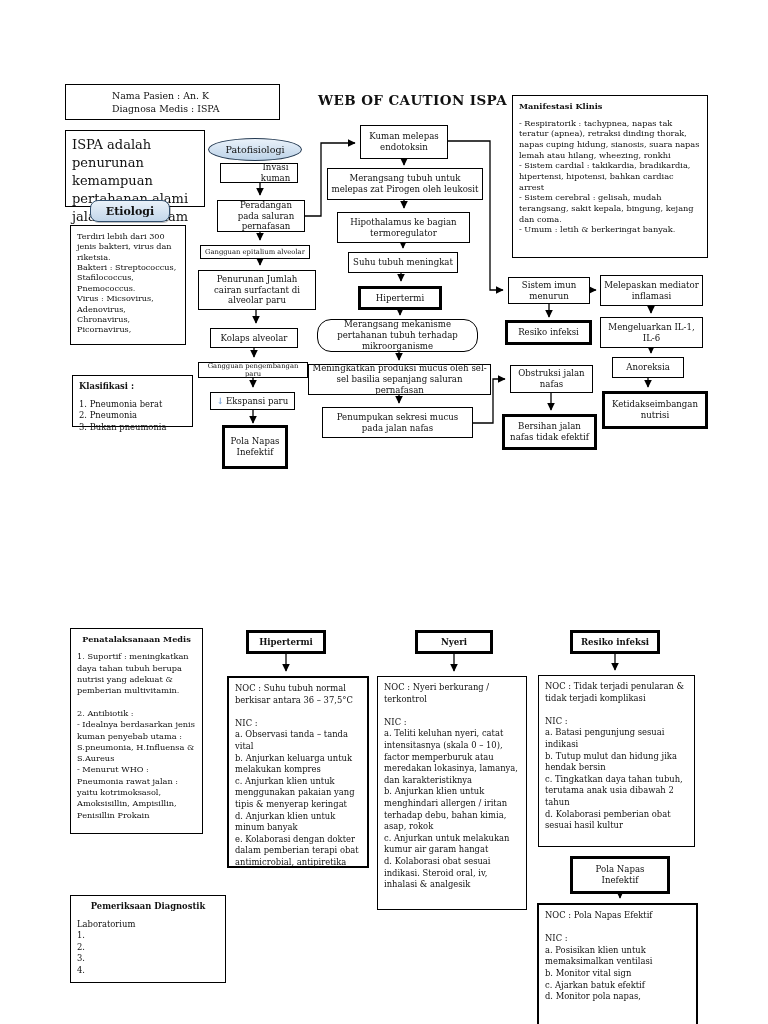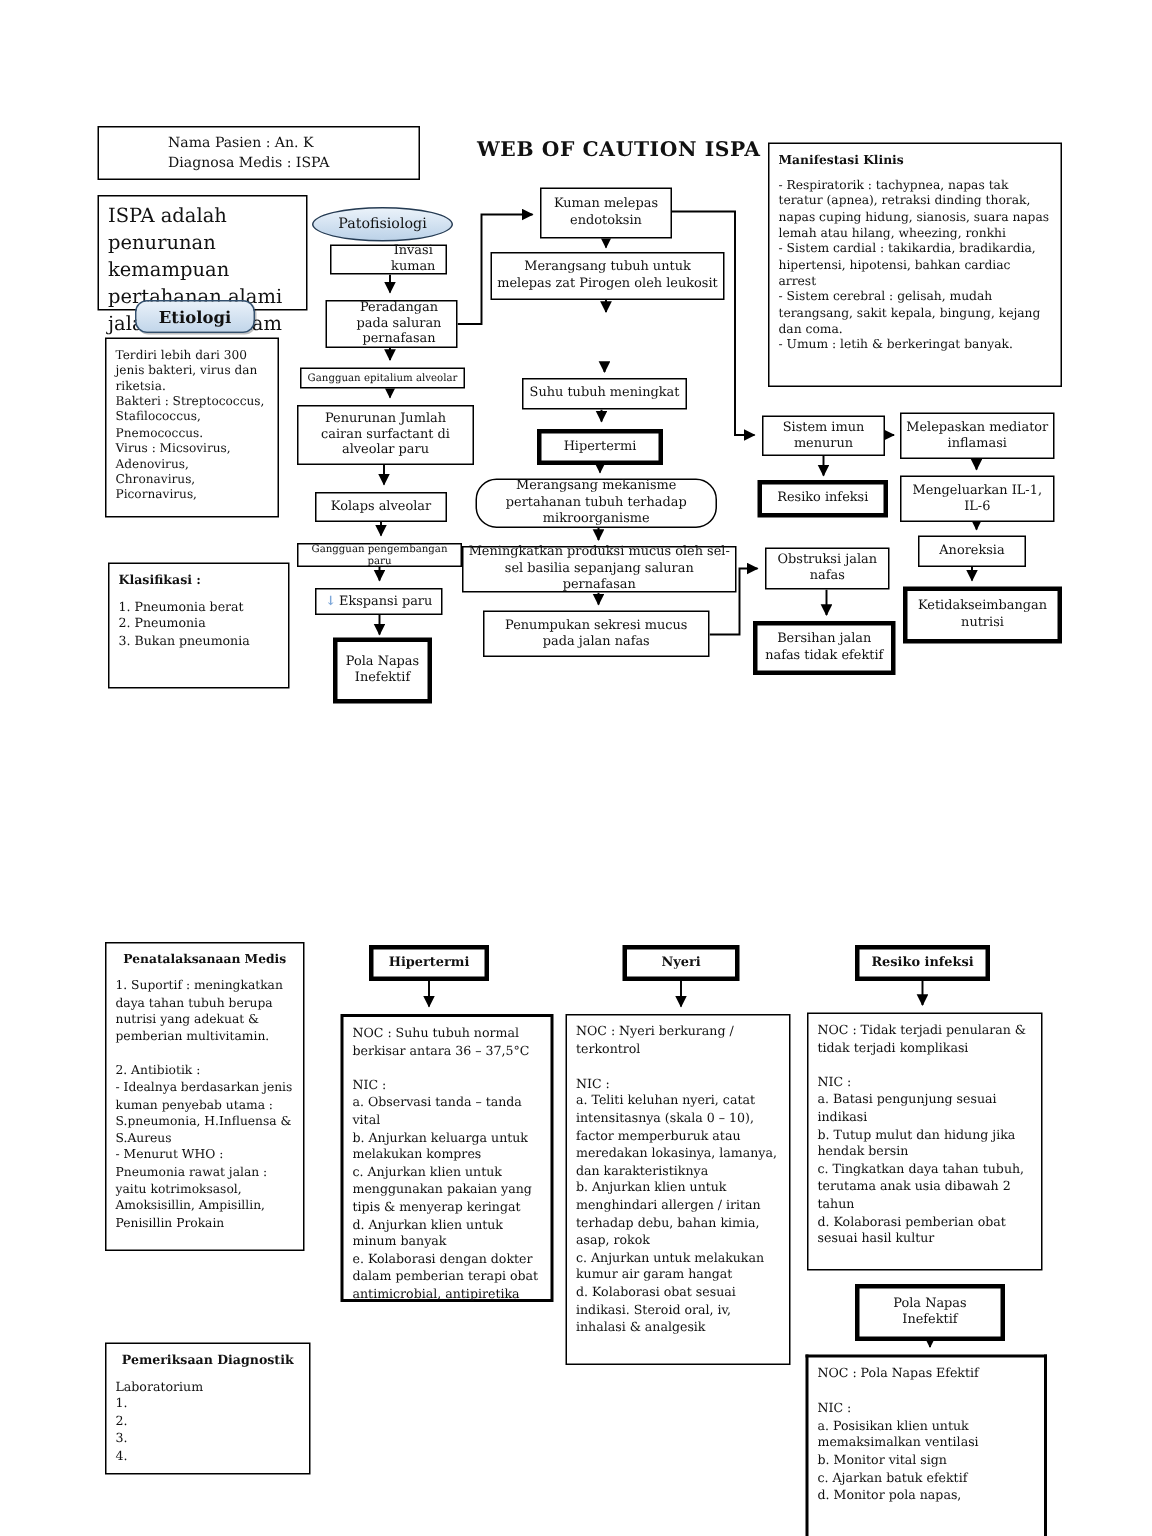--- a/index.html
+++ b/index.html
@@ -95,21 +95,21 @@
 
   <div class="panel" style="left:65px;top:130px;width:140px;height:77px;font-size:13px;">
     <div class="p-body">ISPA adalah penurunan kemampuan pertahanan alami jalan nafas dalam menghadapi organisme asing</div>
   </div>
   <div class="stadium" style="left:90px;top:200px;width:80px;height:22px;">Etiologi</div>
   <div class="panel" style="left:70px;top:225px;width:116px;height:120px;font-size:8.1px;line-height:1.28;">
     <div class="p-body">Terdiri lebih dari 300 jenis bakteri, virus dan riketsia.
 Bakteri : Streptococcus, Stafilococcus, Pnemococcus.
 Virus : Micsovirus, Adenovirus, Chronavirus, Picornavirus,</div>
   </div>
-  <div class="panel" style="left:72px;top:375px;width:121px;height:84px;">
+  <div class="panel" style="left:72px;top:375px;width:121px;height:52px;">
     <div class="p-title">Klasifikasi :</div>
     <div class="p-body">1. Pneumonia berat
 2. Pneumonia
 3. Bukan pneumonia</div>
   </div>
 
   <div class="ellipse" style="left:208px;top:138px;width:94px;height:23px;">Patofisiologi</div>
   <div class="node" style="left:220px;top:163px;width:78px;height:20px;padding-left:36px;">Invasi kuman</div>
   <div class="node" style="left:217px;top:200px;width:88px;height:32px;padding-left:13px;">Peradangan pada saluran pernafasan</div>
   <div class="node small" style="left:200px;top:245px;width:110px;height:14px;">Gangguan epitalium alveolar</div>
@@ -117,20 +117,21 @@
   <div class="node" style="left:210px;top:328px;width:88px;height:20px;">Kolaps alveolar</div>
   <div class="node small" style="left:198px;top:362px;width:110px;height:16px;">Gangguan pengembangan paru</div>
   <div class="node" style="left:210px;top:392px;width:85px;height:18px;">
     <span class="arrow-glyph">↓</span>
     <span>Ekspansi paru</span>
   </div>
   <div class="node bold-border" style="left:222px;top:425px;width:66px;height:44px;font-weight:normal;">Pola Napas Inefektif</div>
 
   <div class="node" style="left:360px;top:125px;width:88px;height:34px;">Kuman melepas endotoksin</div>
   <div class="node" style="left:327px;top:168px;width:156px;height:32px;">Merangsang tubuh untuk melepas zat Pirogen oleh leukosit</div>
+  <div class="node" style="left:337px;top:212px;width:133px;height:31px;">Hipothalamus ke bagian termoregulator</div>
   <div class="node" style="left:348px;top:252px;width:110px;height:21px;">Suhu tubuh meningkat</div>
   <div class="node bold-border" style="left:358px;top:286px;width:84px;height:24px;font-weight:normal;">Hipertermi</div>
   <div class="node" style="left:317px;top:319px;width:161px;height:33px;border-radius:14px;">Merangsang mekanisme pertahanan tubuh terhadap mikroorganisme</div>
   <div class="node" style="left:308px;top:364px;width:183px;height:31px;">Meningkatkan produksi mucus oleh sel-sel basilia sepanjang saluran pernafasan</div>
   <div class="node" style="left:322px;top:407px;width:151px;height:31px;">Penumpukan sekresi mucus pada jalan nafas</div>
 
   <div class="panel" style="left:512px;top:95px;width:196px;height:163px;font-size:8.2px;line-height:1.3;">
     <div class="p-title">Manifestasi Klinis</div>
     <div class="p-body">- Respiratorik : tachypnea, napas tak teratur (apnea), retraksi dinding thorak, napas cuping hidung, sianosis, suara napas lemah atau hilang, wheezing, ronkhi
 - Sistem cardial : takikardia, bradikardia, hipertensi, hipotensi, bahkan cardiac arrest
@@ -148,21 +149,21 @@
 
   <div class="panel" style="left:70px;top:628px;width:133px;height:206px;font-size:8.2px;">
     <div class="p-title center">Penatalaksanaan Medis</div>
     <div class="p-body">1. Suportif : meningkatkan daya tahan tubuh berupa nutrisi yang adekuat &amp; pemberian multivitamin.
 
 2. Antibiotik :
 - Idealnya berdasarkan jenis kuman penyebab utama : S.pneumonia, H.Influensa &amp; S.Aureus
 - Menurut WHO :
 Pneumonia rawat jalan : yaitu kotrimoksasol, Amoksisillin, Ampisillin, Penisillin Prokain</div>
   </div>
-  <div class="panel" style="left:70px;top:895px;width:137px;height:88px;">
+  <div class="panel" style="left:70px;top:895px;width:156px;height:88px;">
     <div class="p-title center">Pemeriksaan Diagnostik</div>
     <div class="p-body">Laboratorium
 1.
 2.
 3.
 4.</div>
   </div>
 
   <div class="node header-box bold-border" style="left:246px;top:630px;width:80px;height:24px;">Hipertermi</div>
   <div class="panel" style="left:227px;top:676px;width:142px;height:192px;border-width:2px;">

